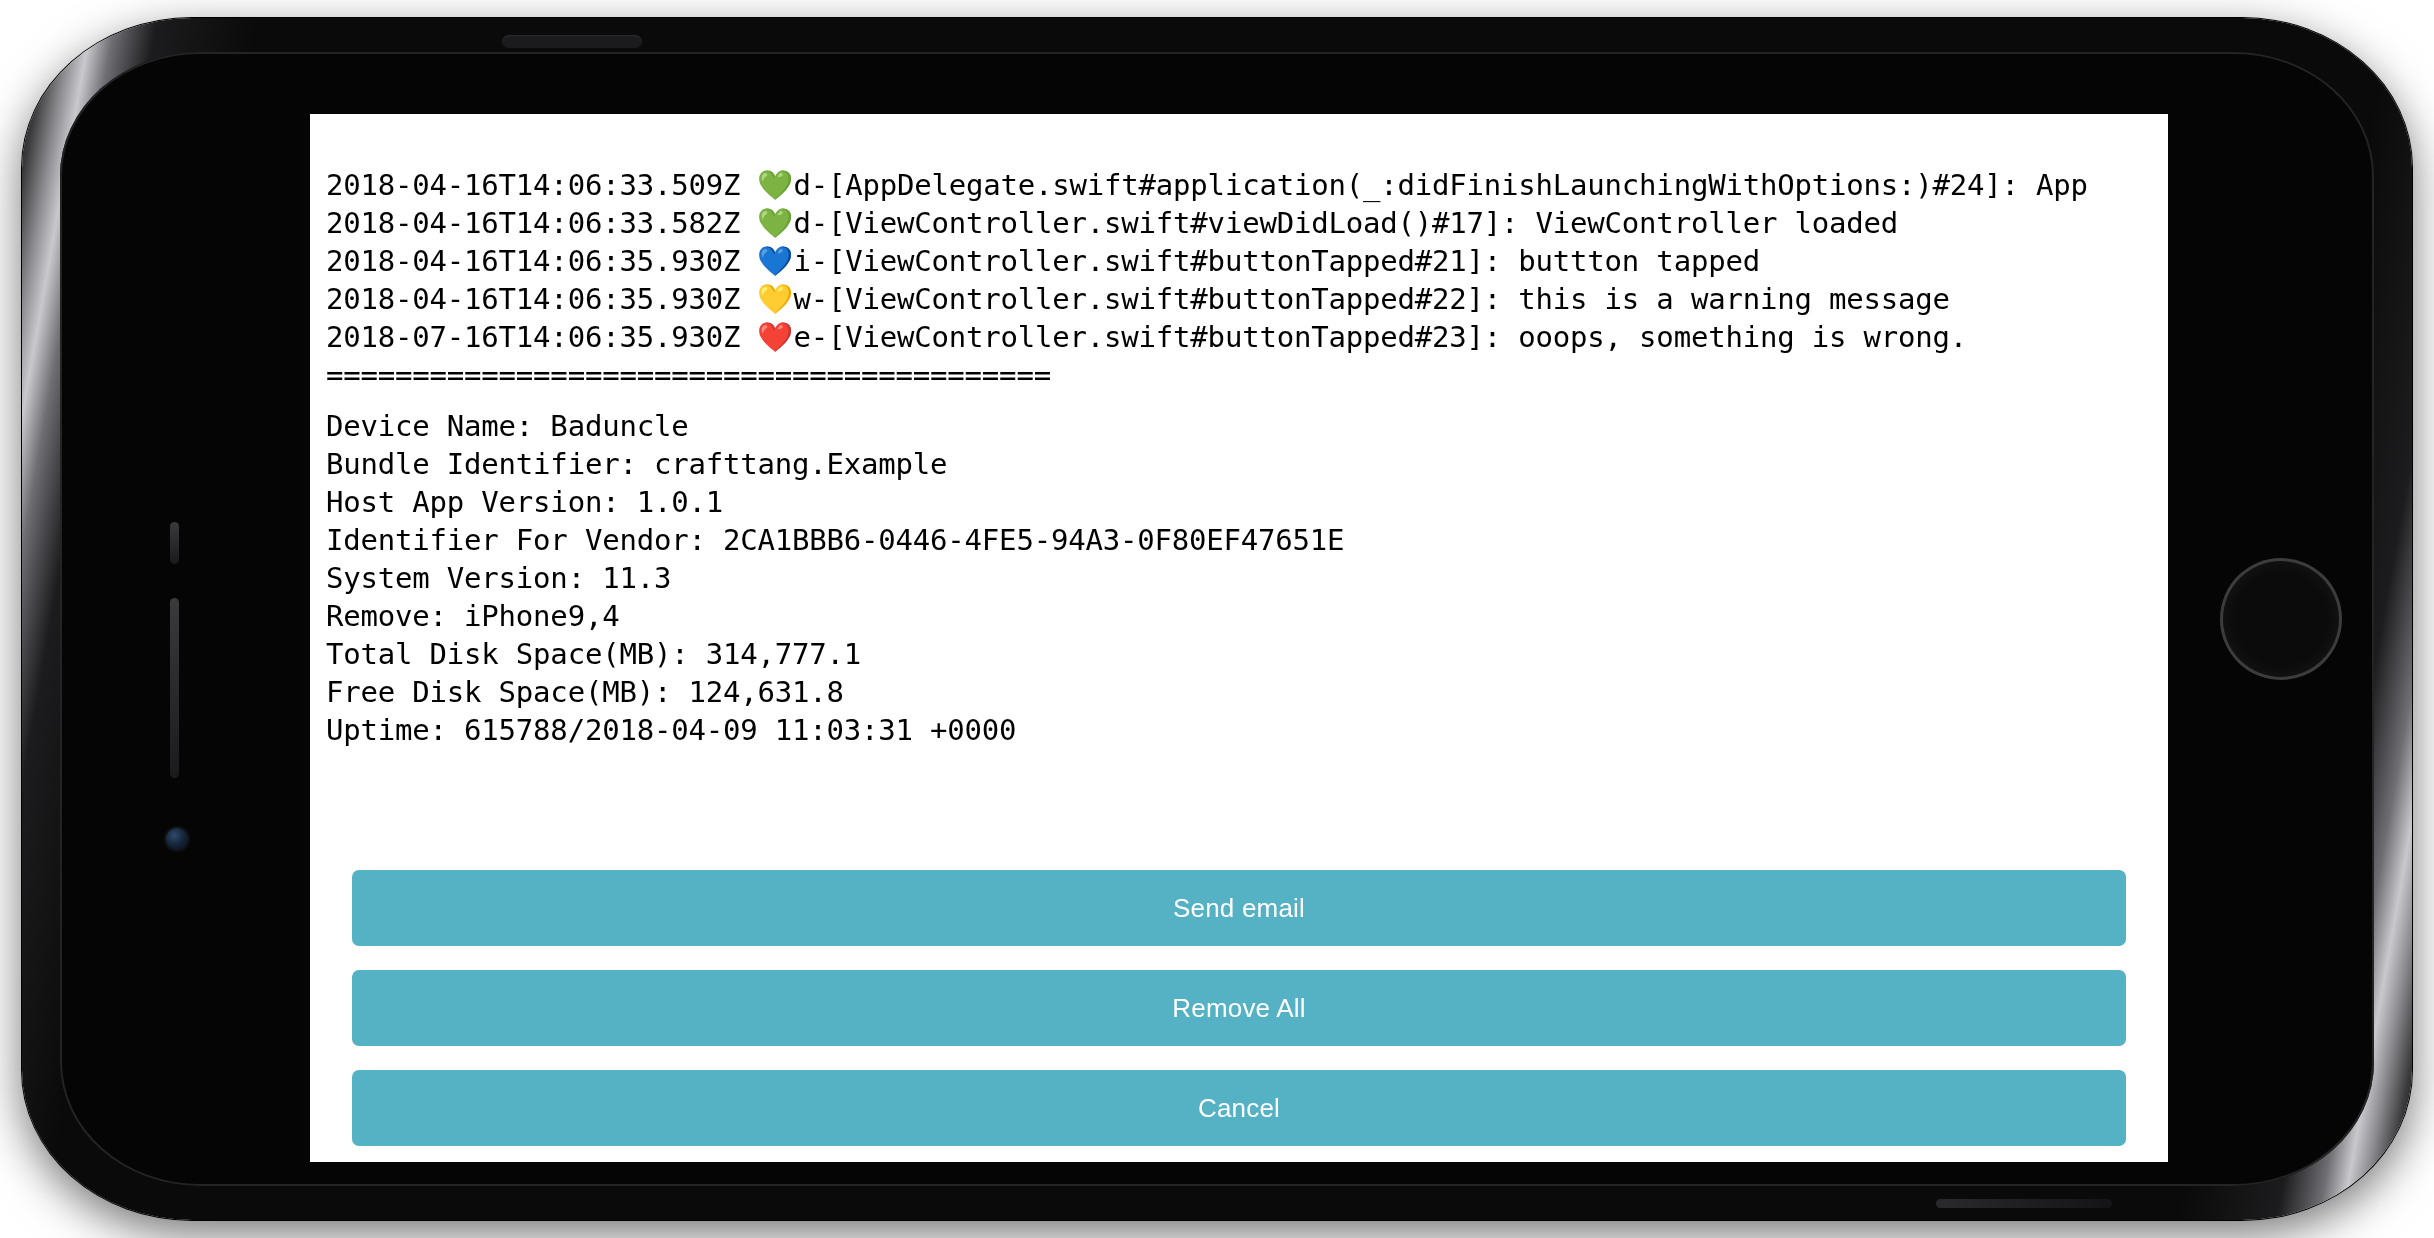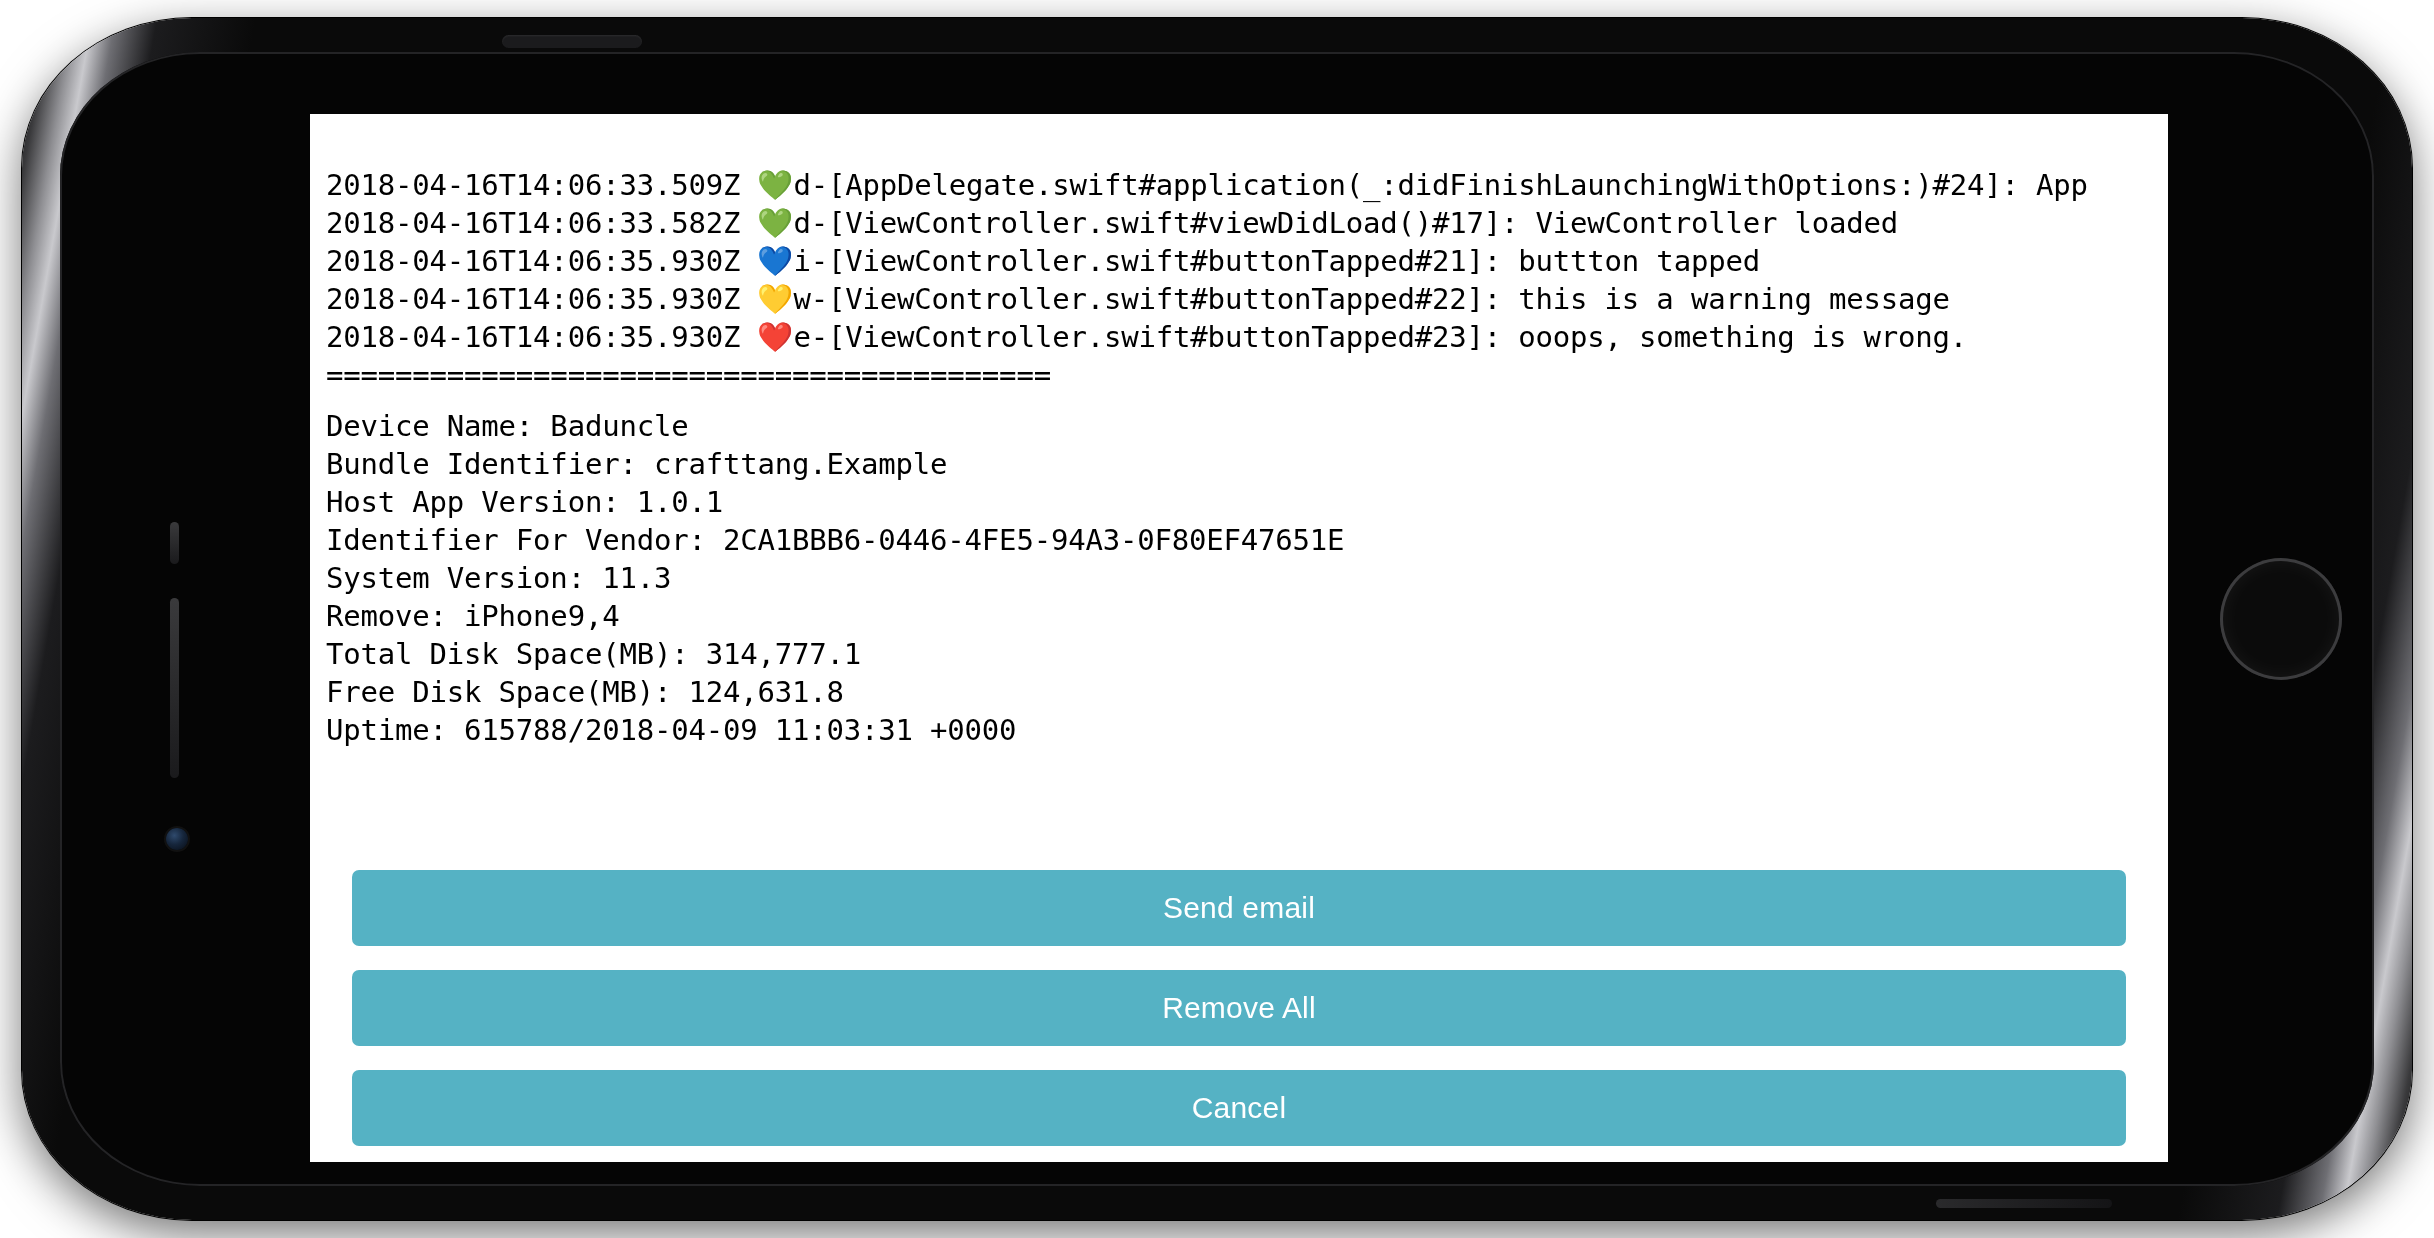--- a/index.html
+++ b/index.html
@@ -139,21 +139,21 @@
   .flat-button {
     display:block;
     width:100%;
     height:76px;
     margin-bottom:24px;
     border:none;
     border-radius:7px;
     background:#55b2c4;
     color:#ffffff;
     font-family:"Liberation Sans", sans-serif;
-    font-size:30px;
+    font-size:26px;
     font-weight:400;
     letter-spacing:.2px;
     text-align:center;
     line-height:76px;
     cursor:pointer;
   }
   .flat-button:last-child { margin-bottom:0; }
 </style>
 </head>
 <body>
@@ -171,21 +171,21 @@
 
     <div class="screen">
 
       <div class="console">
 
         <div>
           <div class="log-line"><span>2018-04-16T14:06:33.509Z 💚d-[AppDelegate.swift#application(_:didFinishLaunchingWithOptions:)#24]: App</span></div>
           <div class="log-line"><span>2018-04-16T14:06:33.582Z 💚d-[ViewController.swift#viewDidLoad()#17]: ViewController loaded</span></div>
           <div class="log-line"><span>2018-04-16T14:06:35.930Z 💙i-[ViewController.swift#buttonTapped#21]: buttton tapped</span></div>
           <div class="log-line"><span>2018-04-16T14:06:35.930Z 💛w-[ViewController.swift#buttonTapped#22]: this is a warning message</span></div>
-          <div class="log-line"><span>2018-04-16T14:06:35.930Z ❤️e-[ViewController.swift#buttonTapped#23]: ooops, something is wrong.</span></div>
+          <div class="log-line"><span>2018-07-16T14:06:35.930Z ❤️e-[ViewController.swift#buttonTapped#23]: ooops, something is wrong.</span></div>
         </div>
 
         <div class="divider-line">==========================================</div>
 
         <div class="info-block">
           <div class="info-line">Device Name: Baduncle</div>
           <div class="info-line">Bundle Identifier: crafttang.Example</div>
           <div class="info-line">Host App Version: 1.0.1</div>
           <div class="info-line">Identifier For Vendor: 2CA1BBB6-0446-4FE5-94A3-0F80EF47651E</div>
           <div class="info-line">System Version: 11.3</div>

